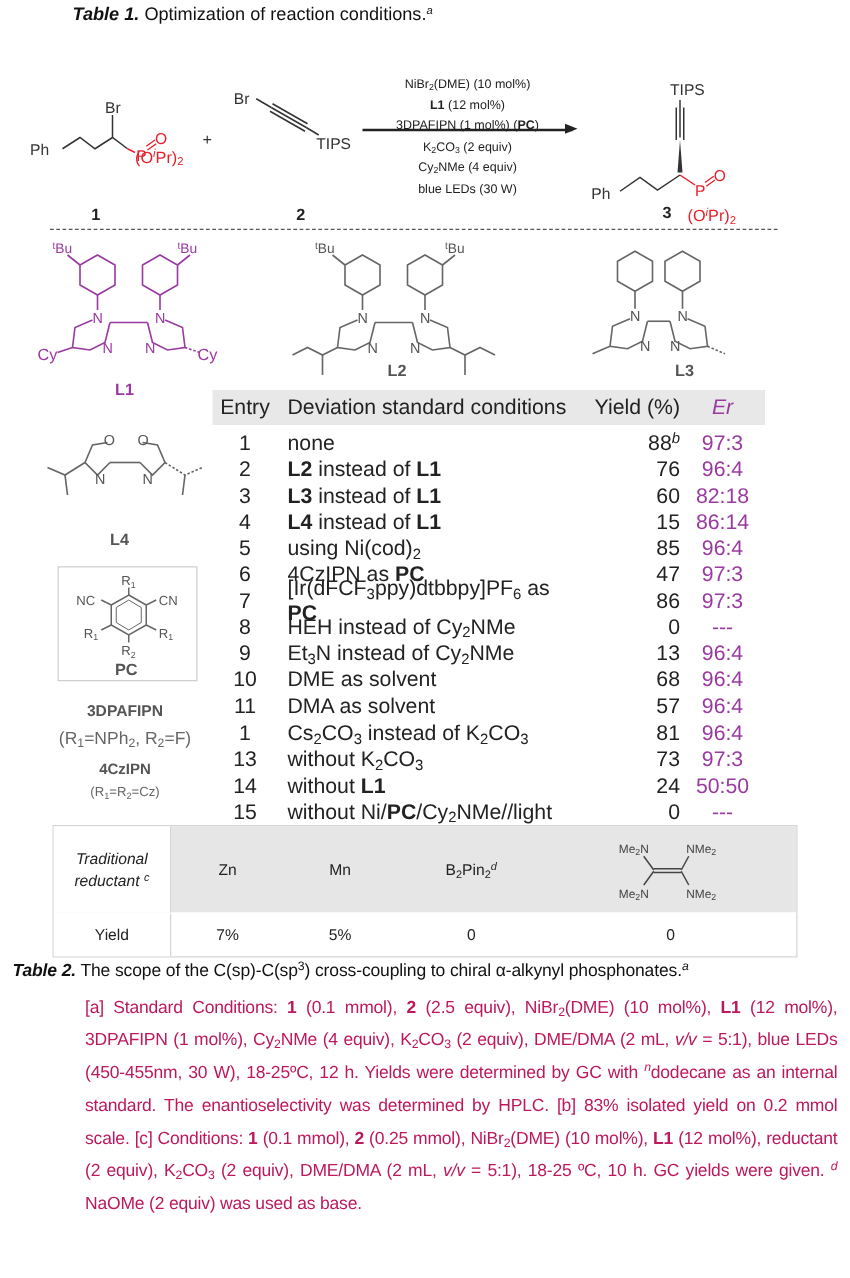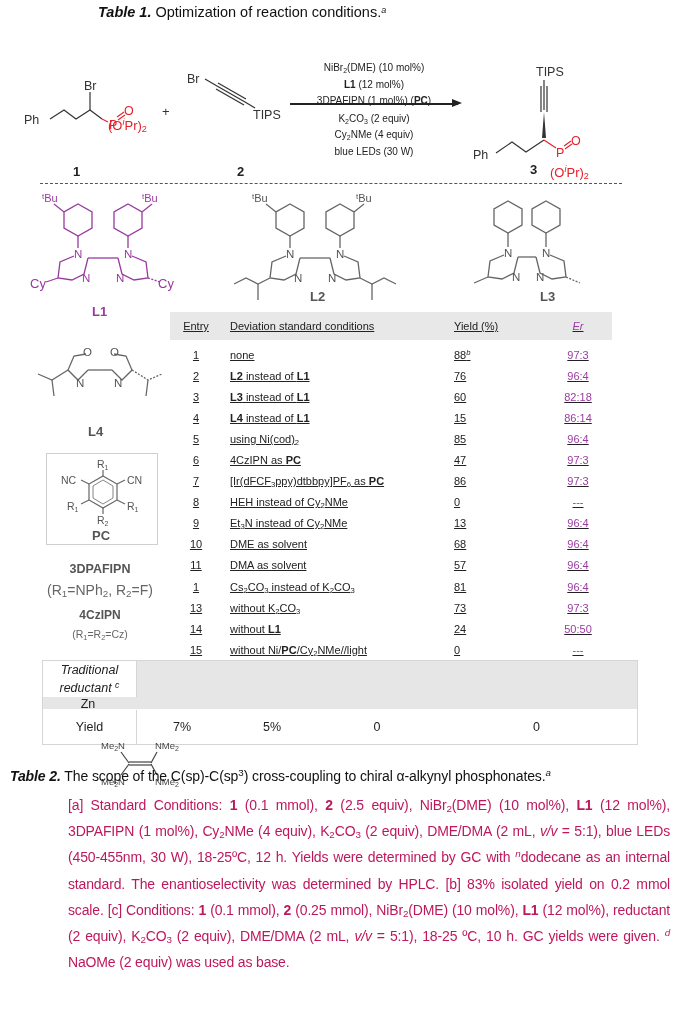--- a/index.html
+++ b/index.html
@@ -1,56 +1,56 @@
 <!DOCTYPE html>
 <html><head>
 <meta charset="utf-8">
 <style>
   * { box-sizing: border-box; margin: 0; padding: 0; }
   body {
     width: 680px; height: 1022px; background: #ffffff; position: relative;
     font-family: "Liberation Sans", sans-serif; color: #222; overflow: hidden;
   }
   .abs { position: absolute; }
-  .title { left: 58px; top: 4px; font-size: 14.5px; color: #111; margin-left: 40px; }
+  .title { left: 58px; top: 4px; font-size: 14.5px; color: #111; }
   .title b { font-style: italic; }
   .title sup { font-size: 9px; font-style: italic; }
 
   
   .scheme-lbl { font-size: 13px; color: #333; }
   .red { color: #e8202a; }
   .purple { color: #9a3aa0; }
   .cpd-num { font-weight: bold; font-size: 13px; color: #222; }
   .cond { left: 290px; top: 60px; width: 168px; text-align: center; font-size: 10px; line-height: 16.5px; color: #222; }
   .cond .line { white-space: nowrap; }
   .arrow-line { left: 290px; top: 103px; width: 168px; height: 1.5px; background: #222; }
   .arrow-head { left: 452px; top: 99px; width: 0; height: 0; border-left: 10px solid #222; border-top: 4.5px solid transparent; border-bottom: 4.5px solid transparent; }
   .dash { left: 40px; top: 183px; width: 582px; border-top: 1.5px dashed #555; }
 
   svg.mol { position: absolute; overflow: visible; }
   svg.mol text { font-family: "Liberation Sans", sans-serif; }
 
   
-  .t1 { left: 170px; top: 312px; width: 442px; font-size: 11px; text-decoration: underline; }
+  .t1 { left: 170px; top: 312px; width: 442px; font-size: 17px; }
   .t1-head { display: flex; height: 28px; background: #e8e8e8; align-items: center; }
   .t1-row { display: flex; height: 21.1px; align-items: center; }
   .c-entry { width: 52px; text-align: center; }
   .c-dev { width: 232px; padding-left: 8px; }
-  .c-yield { width: 90px; text-align: left; }
+  .c-yield { width: 90px; text-align: right; }
   .c-er { width: 68px; text-align: center; color: #9a3aa0; }
   .t1-head .c-er { font-style: italic; text-align: center; }
   .t1-bottom { height: 1px; background: #ccc; }
 
   
   .pc-box { left: 46px; top: 453px; width: 112px; height: 92px; border: 1.5px solid #cfcfcf; }
   .center { text-align: center; }
 
   
   .t2 { left: 42px; top: 660px; width: 596px; border: 1.5px solid #d5d5d5; font-size: 12.5px; }
-  .t2-head { display: flex; height: 48px; background: #e6e6e6; flex-direction: column; }
+  .t2-head { display: flex; height: 69px; background: #e6e6e6; }
   .t2-row { display: flex; height: 35px; align-items: center; }
   .t2-c0 { width: 94px; background: #fff; border-right: 1.5px solid #d5d5d5; display: flex; align-items: center; justify-content: center; text-align: center; font-style: italic; line-height: 18px; height: 100%; }
   .t2-row .t2-c0 { font-style: normal; }
   .t2-c { display: flex; align-items: center; justify-content: center; height: 100%; }
   .t2-c1 { width: 90px; } .t2-c2 { width: 90px; } .t2-c3 { width: 120px; } .t2-c4 { width: 199px; }
   .t2-head + .t2-row { border-top: 1px solid #fff; }
 
   
   .cap-title { left: 10px; top: 768px; font-size: 14px; color: #111; font-family: "Liberation Sans", sans-serif; letter-spacing: -0.1px; }
   .cap-title b { font-style: italic; }

